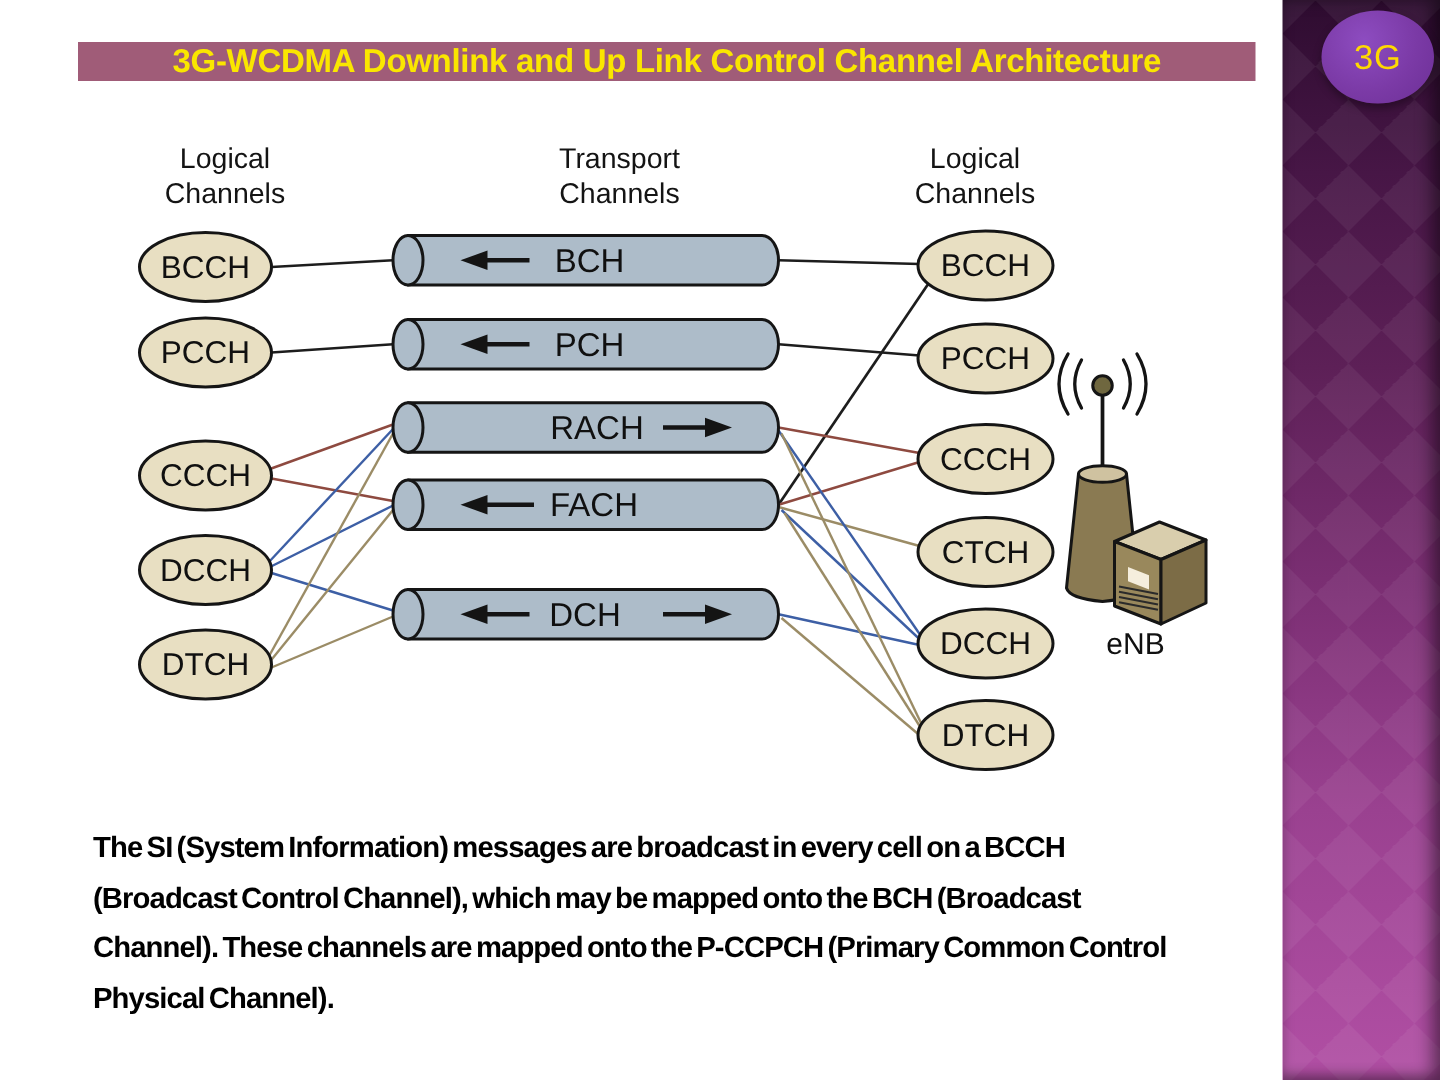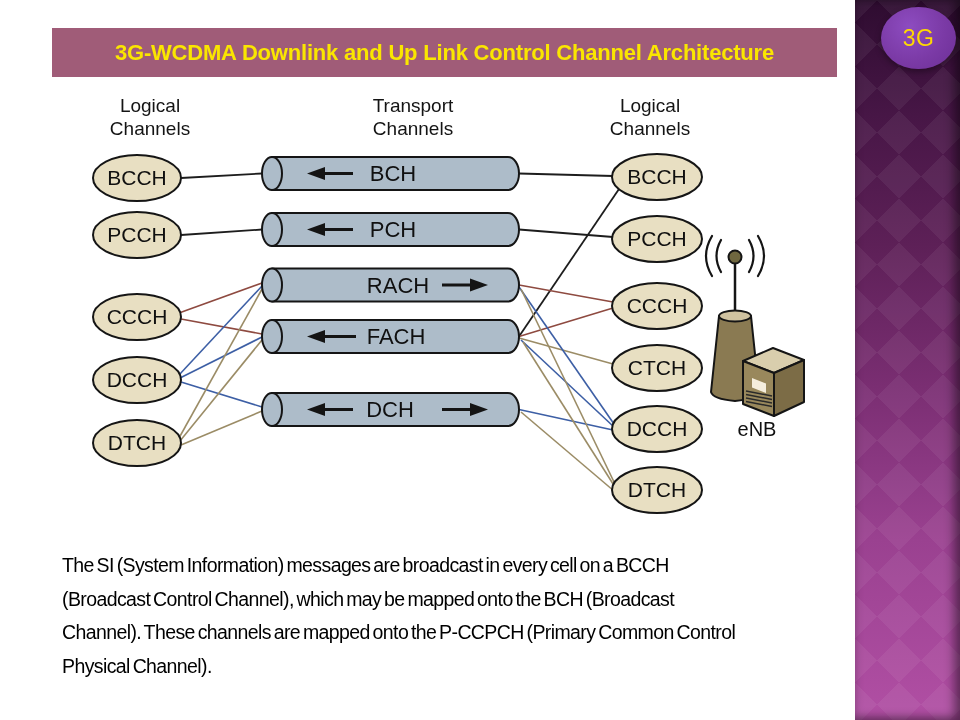--- a/index.html
+++ b/index.html
@@ -18,30 +18,30 @@
     box-shadow:inset -7px 0 10px rgba(0,0,0,.35), inset 0 -4px 8px rgba(0,0,0,.25);
   }
   .badge{
     position:absolute;left:881px;top:7px;width:75px;height:62px;border-radius:50%;
     background:radial-gradient(circle at 38% 32%, #8d4cc0 0%, #7b3aa6 55%, #6c2f96 100%);
     display:flex;align-items:center;justify-content:center;
     box-shadow:0 3px 6px rgba(0,0,0,.35);
   }
   .badge span{color:#ffd900;font-weight:normal;font-size:23px;letter-spacing:.5px;}
   .title-bar{
-    position:absolute;left:52px;top:28px;width:785px;height:49px;
+    position:absolute;left:52px;top:28px;width:785px;height:26px;
     background:#a05c78;display:flex;align-items:center;justify-content:center;
   }
   .title-bar span{
     color:#fae600;font-weight:bold;font-size:22px;letter-spacing:-0.2px;white-space:nowrap;
   }
   .diagram-svg{position:absolute;left:0;top:0;}
   .body-text{
     position:absolute;left:62px;top:549px;width:790px;
-    color:#000;font-weight:normal;font-size:19.5px;line-height:33.5px;
+    color:#000;font-weight:bold;font-size:19.5px;line-height:33.5px;
     letter-spacing:-0.6px;word-spacing:-2px;white-space:pre-line;
   }
   
   text.hdr{font-size:19px;fill:#141414;}
   text.node{font-size:21px;fill:#101010;}
   text.cyl{font-size:22px;fill:#101010;}
   text.enb{font-size:20px;fill:#101010;}
   .ell{fill:#e8dfc2;stroke:#151515;stroke-width:2;}
   .cylbody{fill:#adbcc9;stroke:#151515;stroke-width:2;stroke-linejoin:round;}
   .cylcap{fill:#adbcc9;stroke:#151515;stroke-width:2;}

